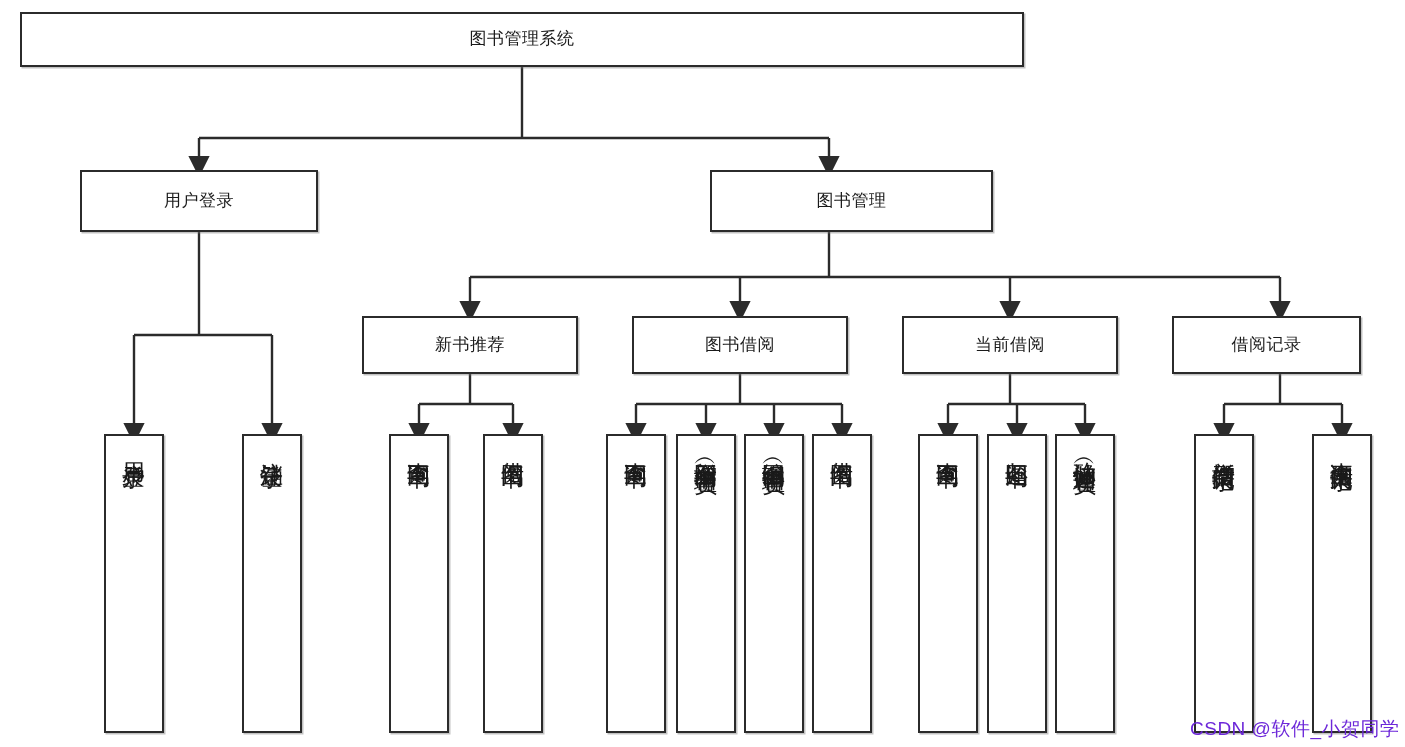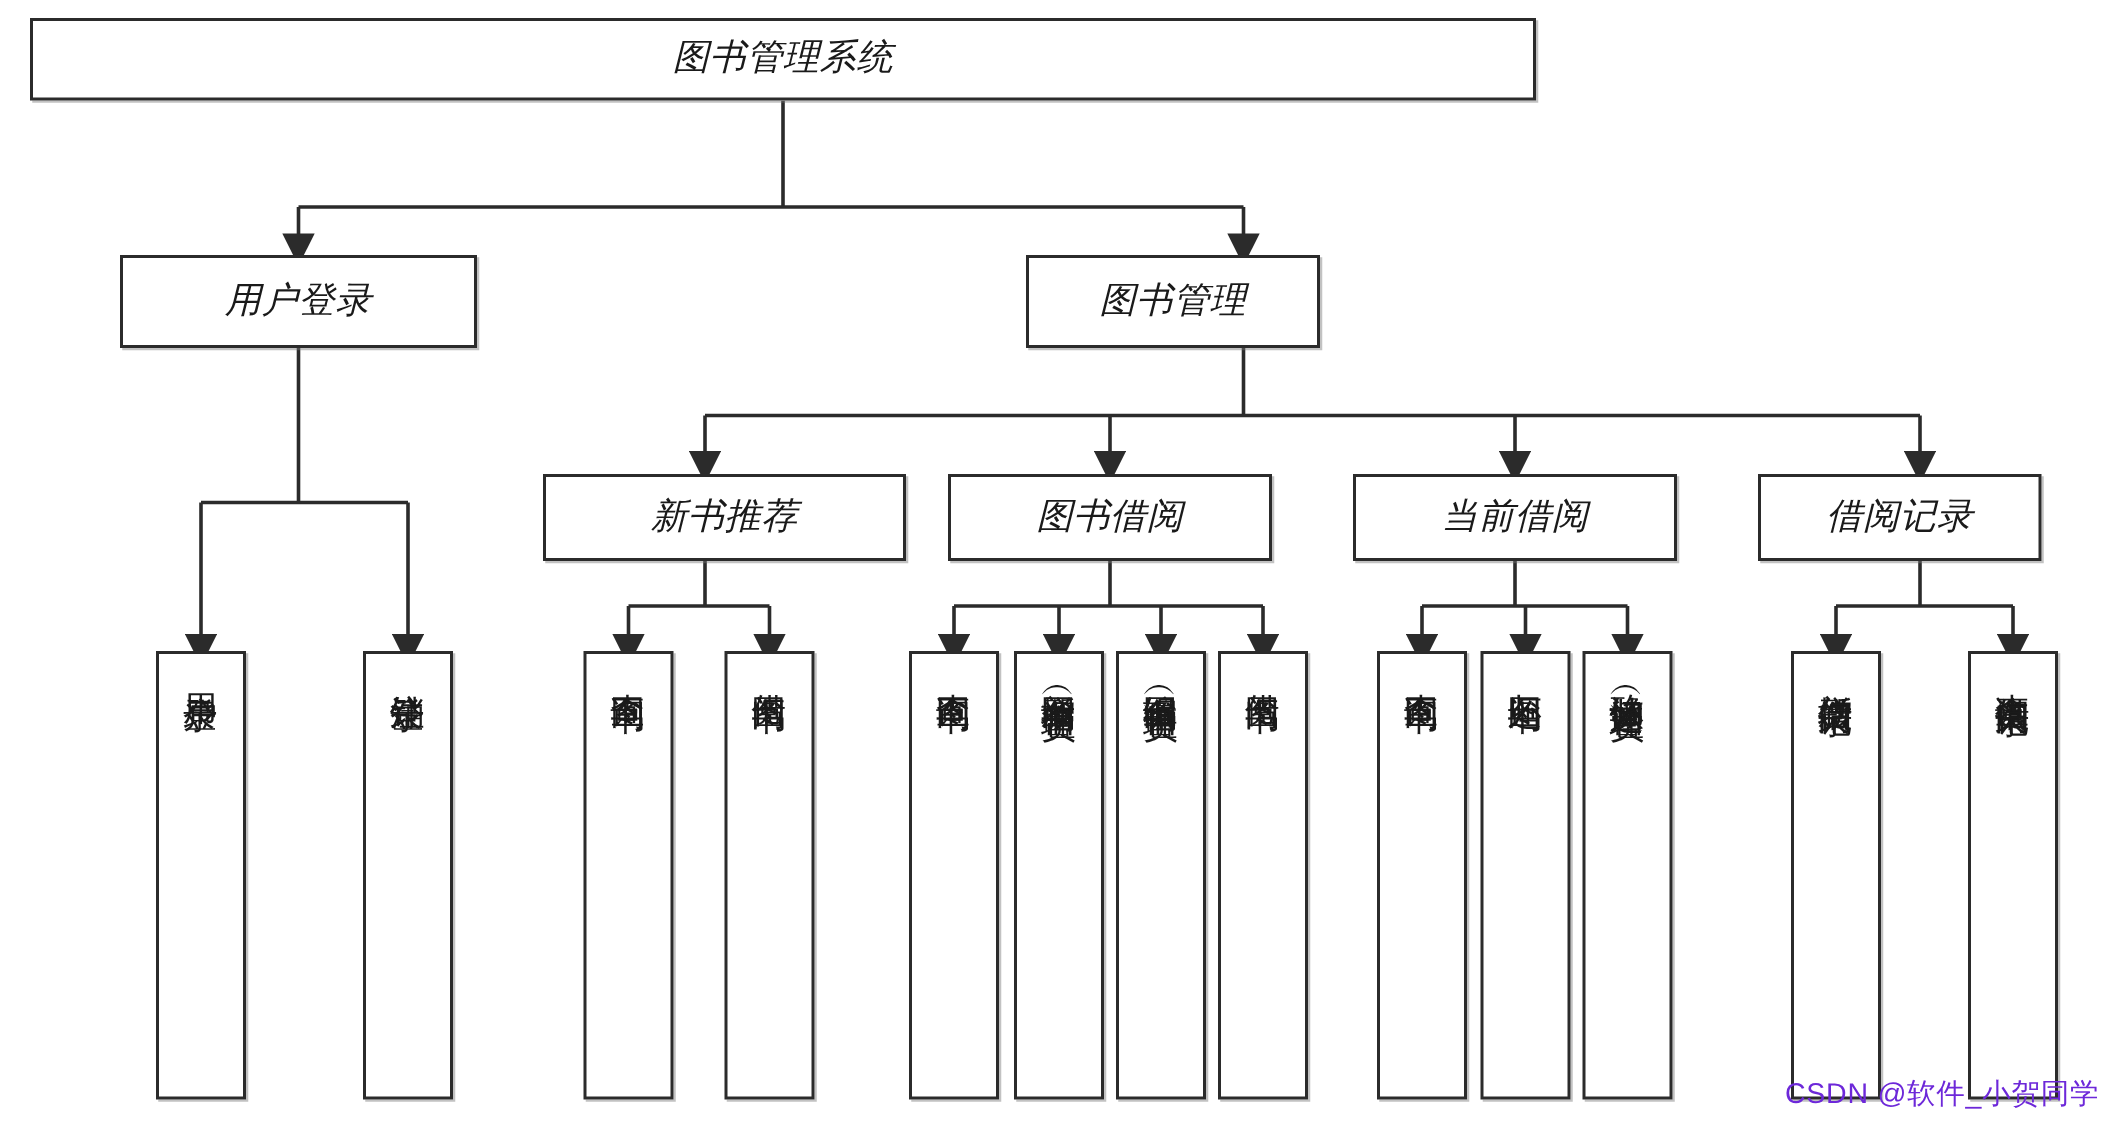--- a/index.html
+++ b/index.html
@@ -35,23 +35,22 @@
     justify-content: center;
     color: #1a1a1a;
     box-shadow: 1.5px 1.5px 0 rgba(120,120,120,0.45);
   }
   .node .label {
     text-align: center;
     line-height: 1.18;
     letter-spacing: 0.5px;
   }
   .node.h .label {
-    font-size: 24px;
+    font-size: 17px;
     writing-mode: horizontal-tb;
-    font-style: italic;
   }
   .node.v {
     align-items: flex-start;
     justify-content: center;
     padding-top: 8px;
   }
   .node.v .label {
     writing-mode: vertical-rl;
     text-orientation: upright;
     font-size: 23px;
@@ -123,25 +122,25 @@
     </g>
   </svg>
 
   <div class="node h" style="left:20px; top:12px; width:1004px; height:55px;">
     <span class="label">图书管理系统</span>
   </div>
 
   <div class="node h" style="left:80px; top:170px; width:238px; height:62px;">
     <span class="label">用户登录</span>
   </div>
-  <div class="node h" style="left:684px; top:170px; width:196px; height:62px;">
+  <div class="node h" style="left:710px; top:170px; width:283px; height:62px;">
     <span class="label">图书管理</span>
   </div>
 
-  <div class="node h" style="left:362px; top:316px; width:242px; height:58px;">
+  <div class="node h" style="left:362px; top:316px; width:216px; height:58px;">
     <span class="label">新书推荐</span>
   </div>
   <div class="node h" style="left:632px; top:316px; width:216px; height:58px;">
     <span class="label">图书借阅</span>
   </div>
   <div class="node h" style="left:902px; top:316px; width:216px; height:58px;">
     <span class="label">当前借阅</span>
   </div>
   <div class="node h" style="left:1172px; top:316px; width:189px; height:58px;">
     <span class="label">借阅记录</span>

